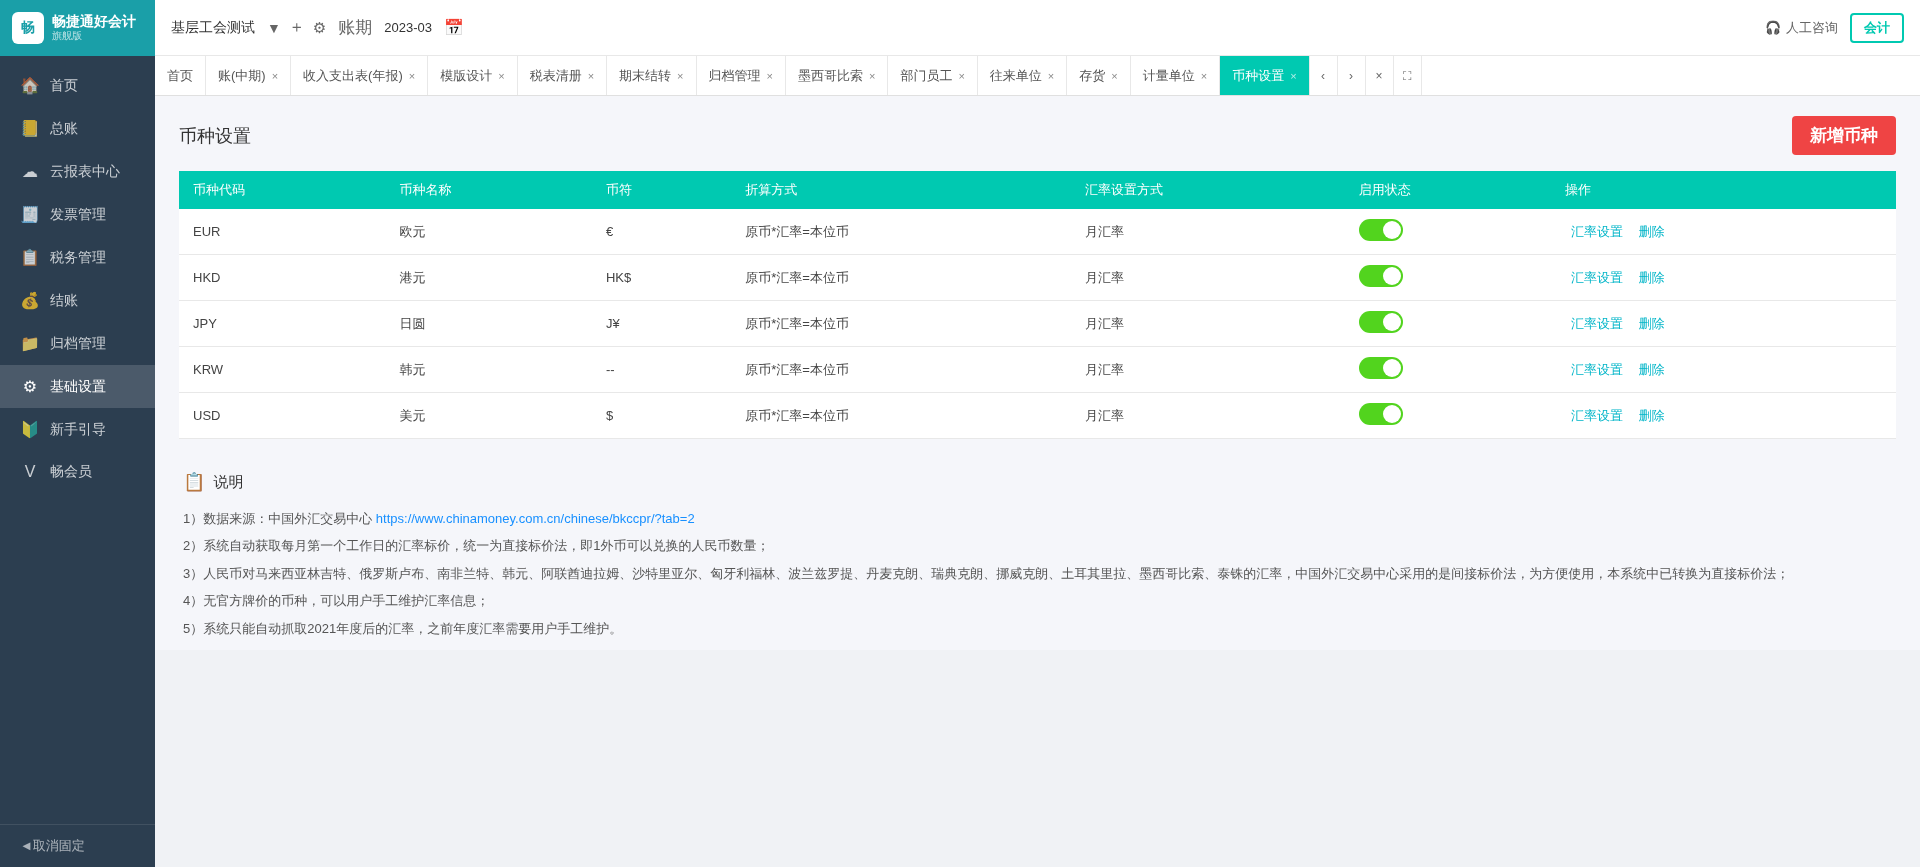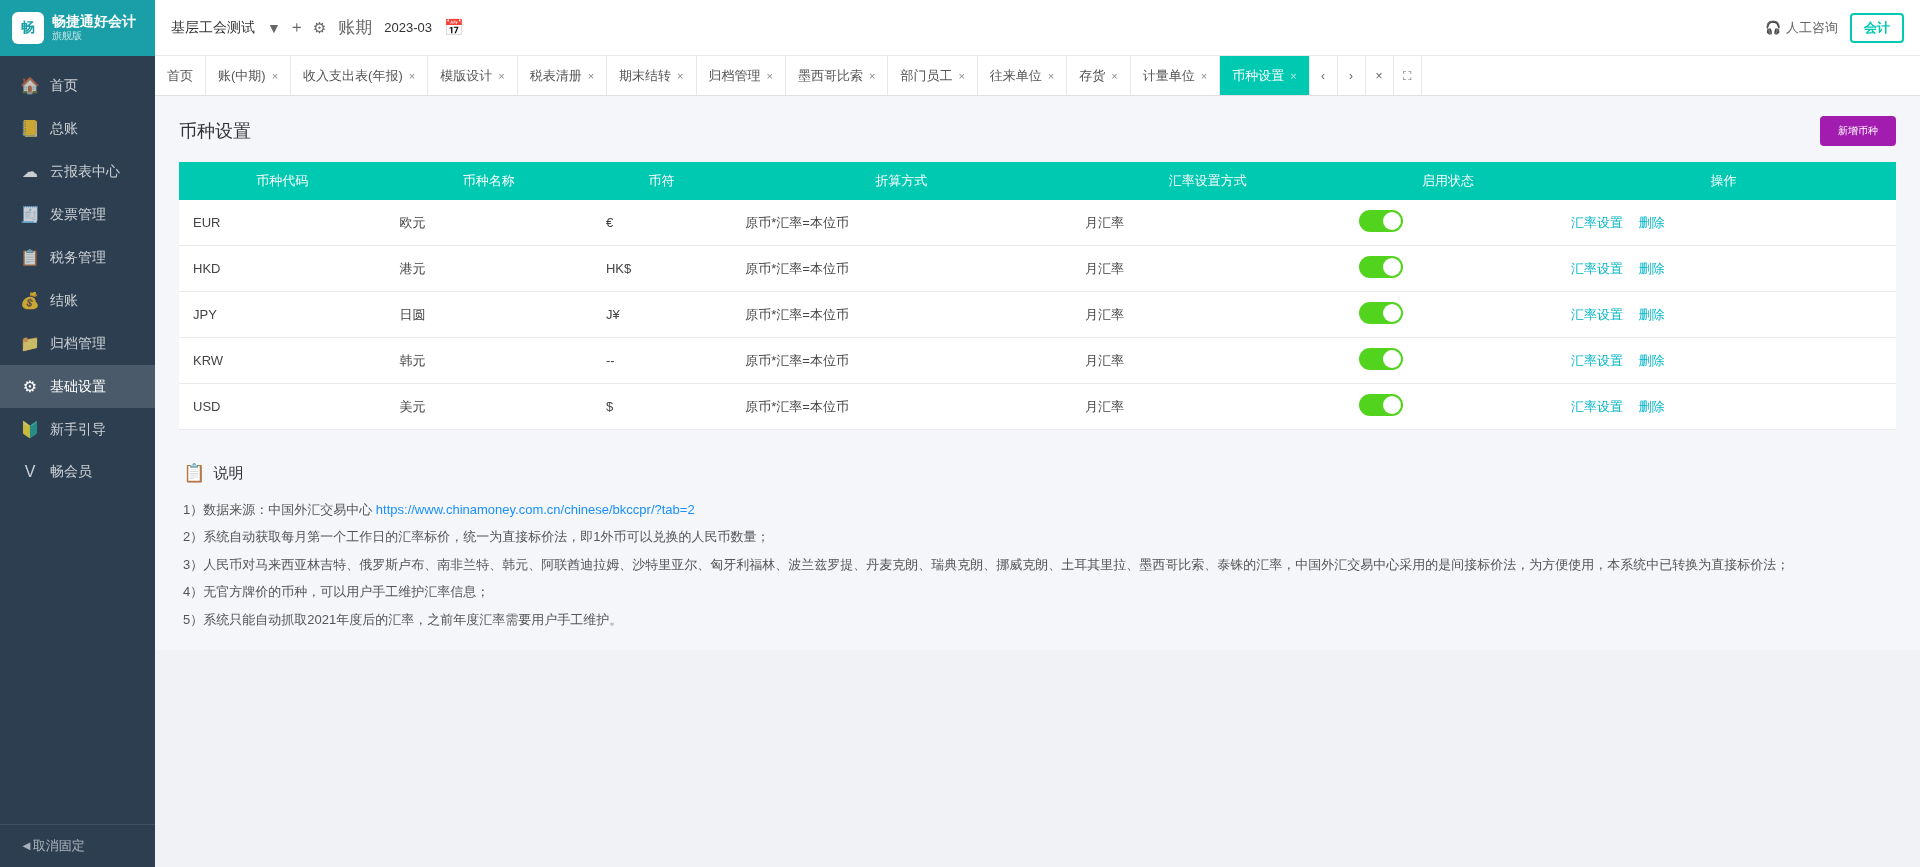--- a/index.html
+++ b/index.html
@@ -117,37 +117,37 @@
       padding: 20px 24px;
       overflow-y: auto;
       background: #f5f6fa;
     }
     .page-header {
       display: flex; align-items: center; justify-content: space-between;
       margin-bottom: 16px;
     }
     .page-title { font-size: 18px; font-weight: 500; color: #333; }
     .new-btn {
-      background: #a21caf;
+      background: #ef4444;
       color: white;
       border: none;
       padding: 8px 18px;
       border-radius: 4px;
-      font-size: 10px;
-      cursor: pointer;
-      font-weight: 400;
+      font-size: 17px;
+      cursor: pointer;
+      font-weight: 700;
     }
 
     
     .data-table { width: 100%; border-collapse: collapse; background: white; }
     .data-table thead tr { background: #00c9b1; }
     .data-table thead th {
       color: white;
       padding: 10px 14px;
-      text-align: center;
+      text-align: left;
       font-weight: 500;
       font-size: 13px;
       border: none;
     }
     .data-table tbody tr { border-bottom: 1px solid #e8e8e8; }
     .data-table tbody td {
       padding: 10px 14px;
       text-align: left;
       font-size: 13px;
       color: #444;

